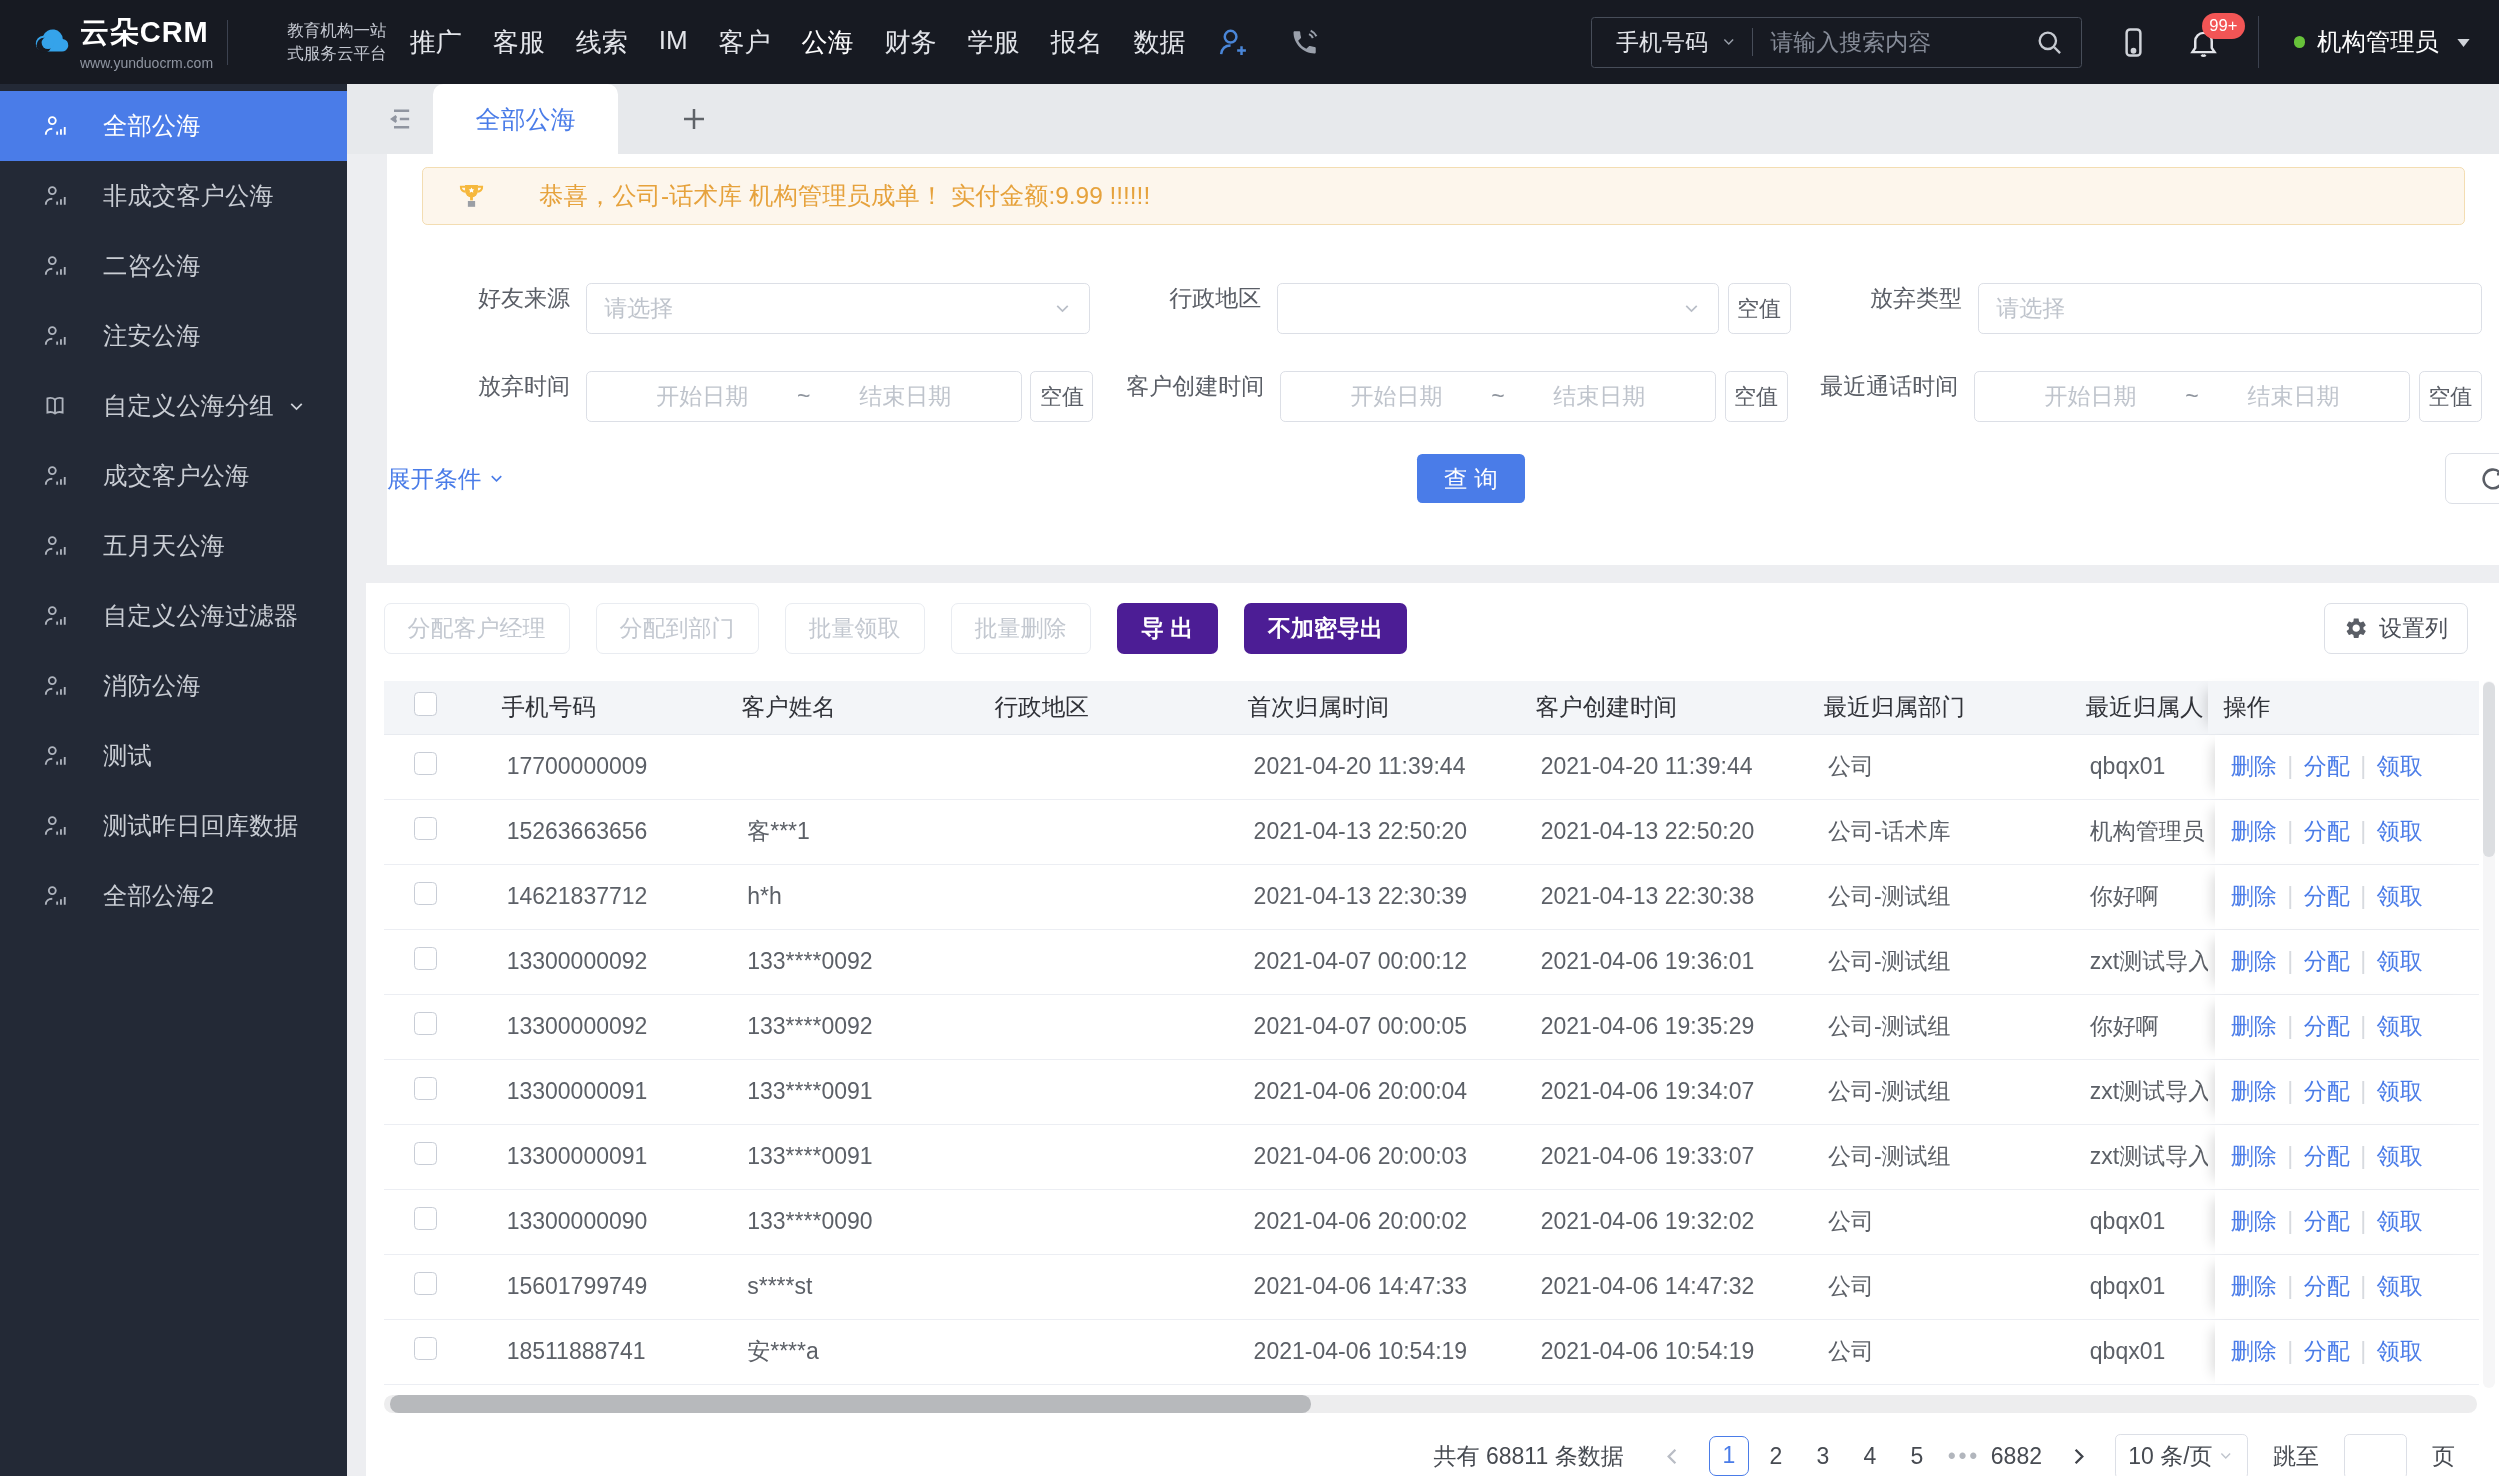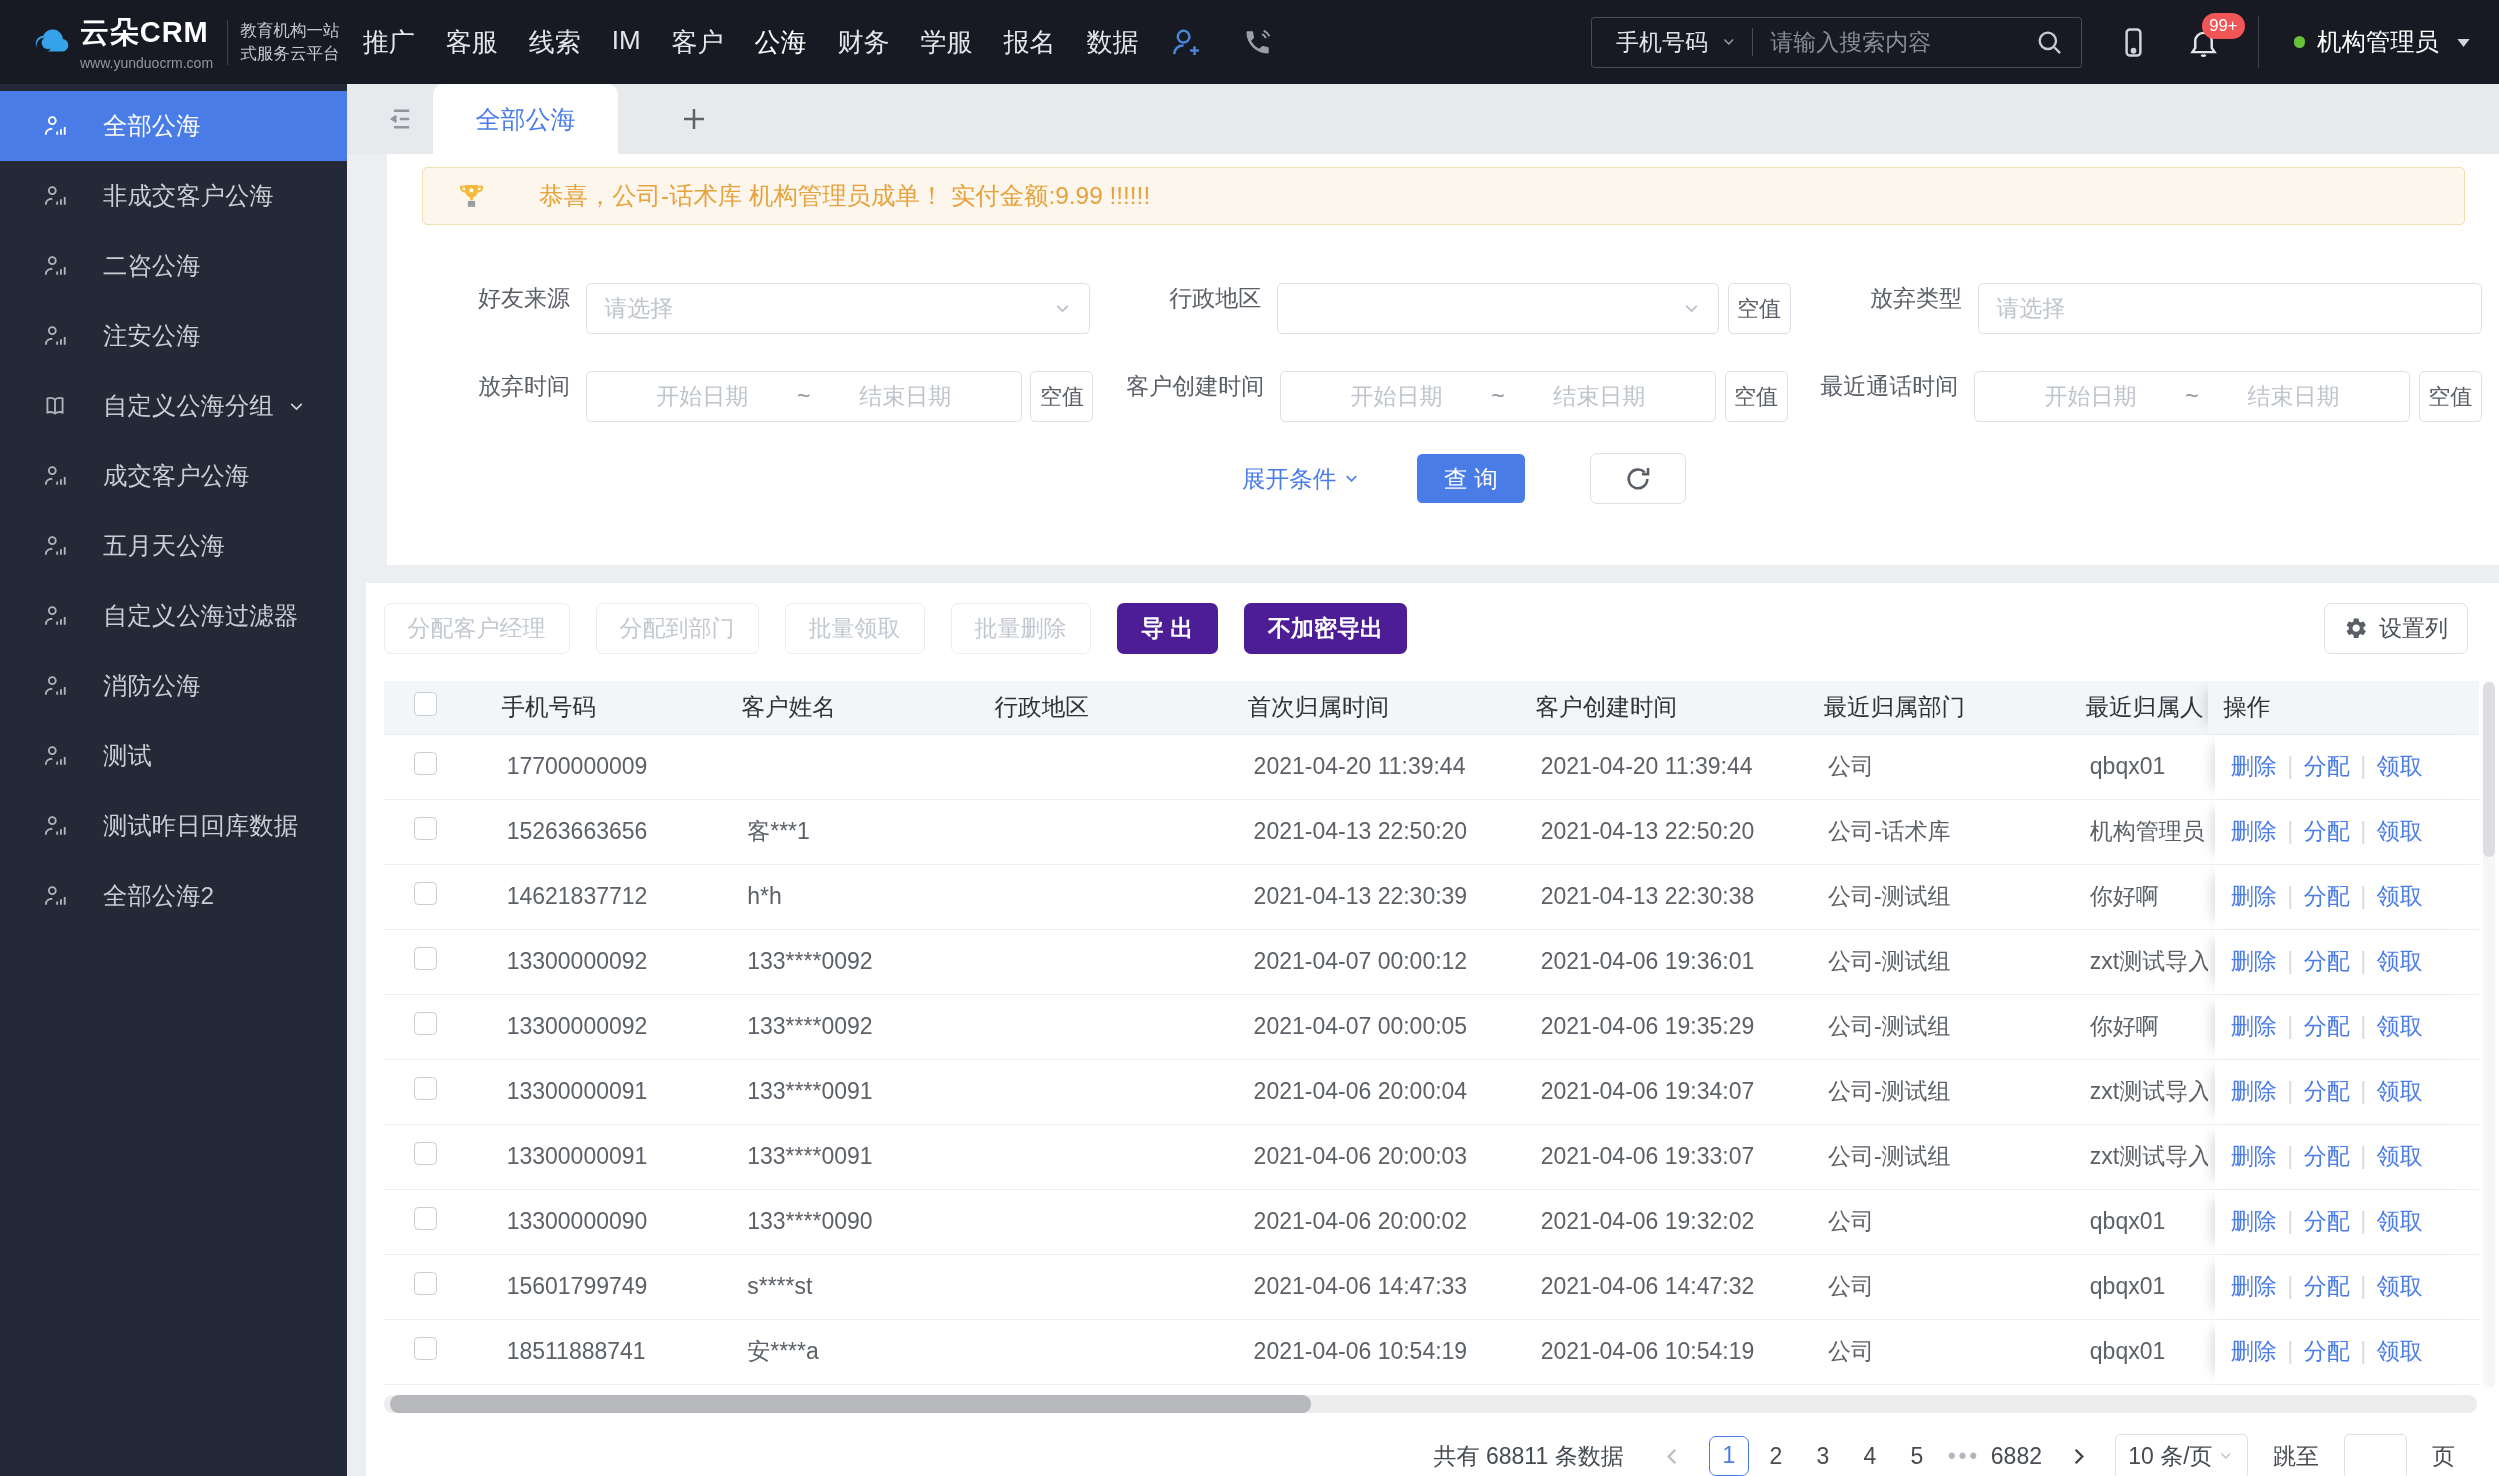--- a/index.html
+++ b/index.html
@@ -7,21 +7,21 @@
   body { background:#edeef1; font-family:"Liberation Sans","DejaVu Sans",sans-serif; }
   button { font-family: inherit; cursor: pointer; }
 
   
   .nav { height:84px; background:#171a22; display:flex; align-items:center; padding:0 26px; color:#e3e5ea; }
   .logo { display:flex; align-items:center; flex-shrink:0; }
   .brand-block { margin-left:7px; }
   .brand { font-size:29px; font-weight:bold; color:#fff; letter-spacing:0.9px; }
   .brand-url { font-size:14px; color:#8f95a1; margin-top:2.6px; }
   .nav-divider { width:0.9px; height:45px; background:#3c4250; margin:0 12.2px 0 14px; }
-  .tagline { font-size:16.6px; color:#c3c7d0; line-height:1.4; }
+  .tagline { font-size:16.6px; color:#c3c7d0; line-height:1.4;margin-left:47px; }
   .nav-menu { display:flex; gap:31px; margin-left:23px; font-size:26px; color:#e3e5ea; white-space:nowrap; }
   .nav-item { cursor:pointer; }
   .nav-item.active { color:#ffffff; }
   .nav-ic { display:flex; align-items:flex-start; cursor:pointer; }
   .person-add { margin-left:30px; }
   .phone { margin-left:38px; }
   .nav-search { margin-left:auto; width:491px; height:51px; border:1.7px solid #474d59; border-radius:3.5px; display:flex; align-items:center; font-size:23px; flex-shrink:0; }
   .search-cat { display:flex; align-items:center; gap:12.2px; padding:0 14px 0 24.4px; color:#e3e5ea; cursor:pointer; }
   .search-sep { width:0.9px; height:28px; background:#474d59; margin-right:17.5px; }
   .search-ph { flex:1; color:#858b97; }
@@ -67,21 +67,21 @@
   .fselect { width:504px; padding:0 15.7px 0 17.5px; justify-content:space-between; }
   .fselect.narrow { width:442px; }
   .finput { width:504px; padding:0 17.5px; }
   .frange { width:436px; padding:0 26px; }
   .frange .fdate { flex:1; text-align:center; }
   .ftilde { color:#8f959e; padding:0 5.2px; }
   .fchev { width:21px; height:21px; color:#b9bec7; flex-shrink:0; }
   .fchev svg { width:100%; height:100%; display:block; }
   .empty-btn { width:63px; height:51px; margin-left:8.7px; border:1.7px solid #dcdfe6; border-radius:5.2px; background:#fff; color:#5a5e66; font-size:22px; }
 
-  .filter-actions { display:flex; align-items:center; justify-content:center; margin-top:31px;gap:32px; }
+  .filter-actions { display:flex; align-items:center; justify-content:space-between; margin-top:31px;gap:32px; }
   .expand-link { color:#4a7ce8; font-size:23.6px; display:flex; align-items:center; gap:5.2px; cursor:pointer; }
   .chev-blue { width:19px; height:19px; }
   .btn-query { width:108px; height:49px; background:#4a7ce8; color:#fff; font-size:23.6px; border:none; border-radius:5.2px; margin-left:24.4px; }
   .btn-refresh { width:96px; height:51px; border:1.7px solid #dcdfe6; border-radius:7px; background:#fff; display:flex; align-items:center; justify-content:center; margin-left:33px; margin-right:-41px; }
 
   .gap-strip { height:17.5px; }
 
   
   .table-card { height:929px; padding:20px 0 0 17.5px; position:relative; }
   .toolbar { display:flex; align-items:center; padding-right:32px; }

